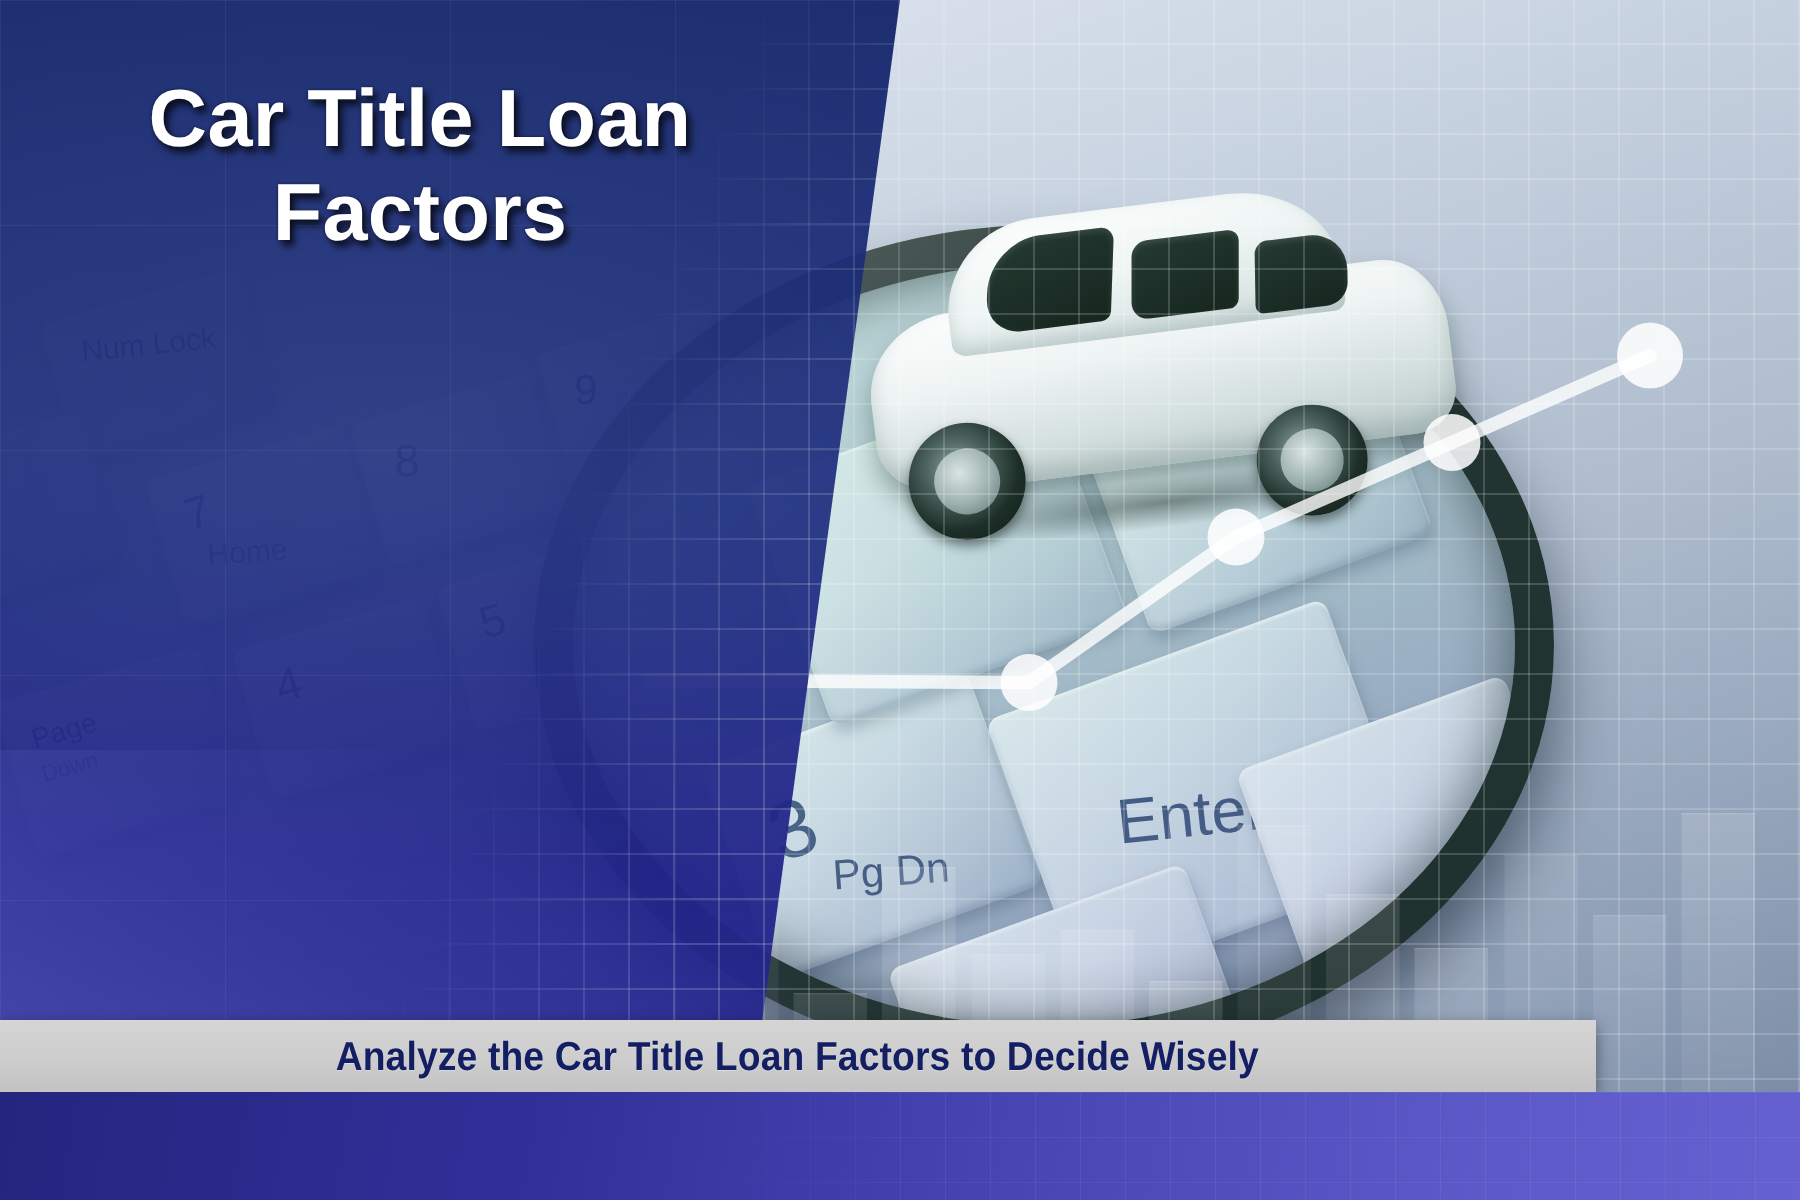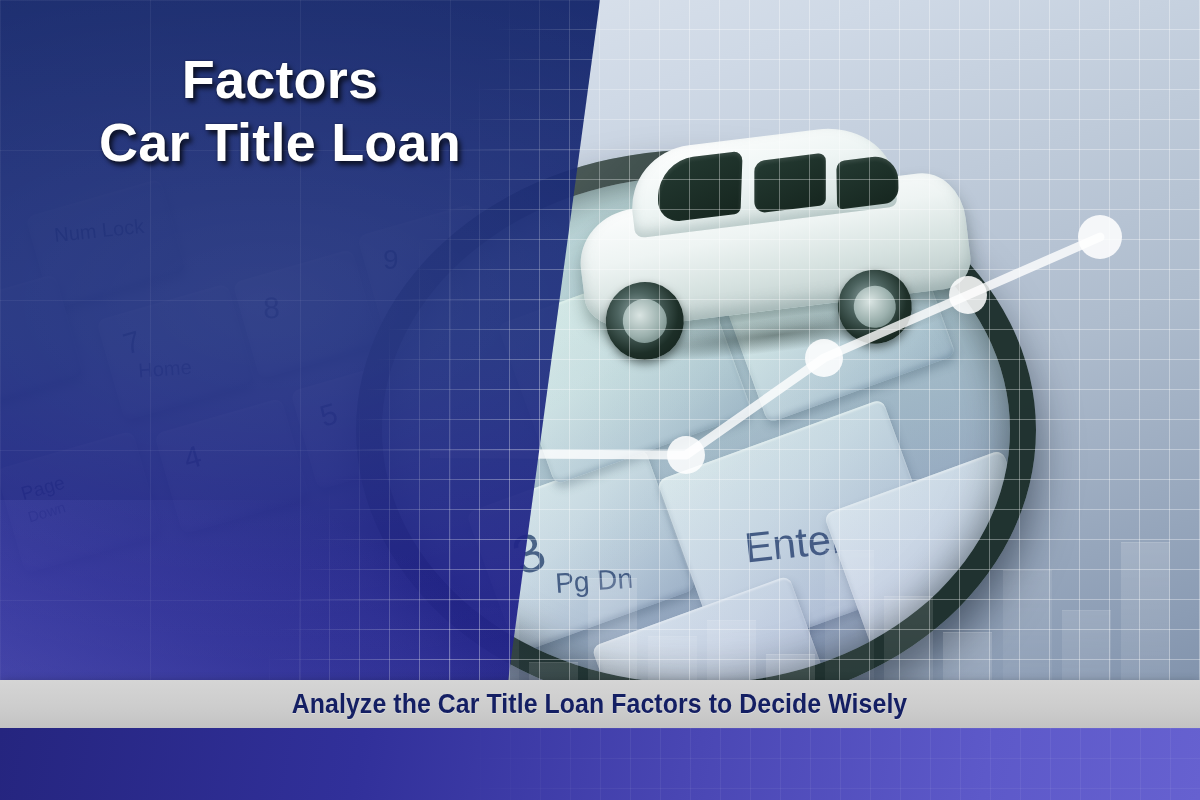--- a/index.html
+++ b/index.html
@@ -154,21 +154,21 @@
     color:#fff;
     font-size:54px;
     font-weight:bold;
     line-height:1.16;
     letter-spacing:.2px;
     text-shadow:3px 4px 5px rgba(0,0,0,.72), 0 0 2px rgba(0,0,0,.5);
   }
 
   
   #banner{
-    position:absolute;left:0;top:680px;width:1200px;height:48px;
+    position:absolute;left:0;top:680px;width:1064px;height:48px;
     background:linear-gradient(to bottom,#d5d5d5 0%,#cdcdcd 55%,#c3c3c3 100%);
     box-shadow:0 4px 10px rgba(0,0,0,.45);
     display:flex;align-items:center;justify-content:center;
   }
   #banner-text{
     color:#141f63;
     font-size:27px;
     font-weight:bold;
     letter-spacing:.1px;
     transform:scaleX(.92);
@@ -298,22 +298,22 @@
     </svg>
 
   <div id="navy-panel"></div>
   <div id="navy-panel-texture"></div>
   <div id="navy-vignette"></div>
   <div id="violet-wash"></div>
 
   <div class="layer" id="grid"></div>
 
   <div id="title">
+    <div>Car Title Loan</div>
     <div>Factors</div>
-    <div>Car Title Loan</div>
   </div>
 
   <div id="banner">
     <div id="banner-text">Analyze the Car Title Loan Factors to Decide Wisely</div>
   </div>
 
   <div id="bottom-strip">
     <div id="bottom-strip-tex"></div>
   </div>
 

